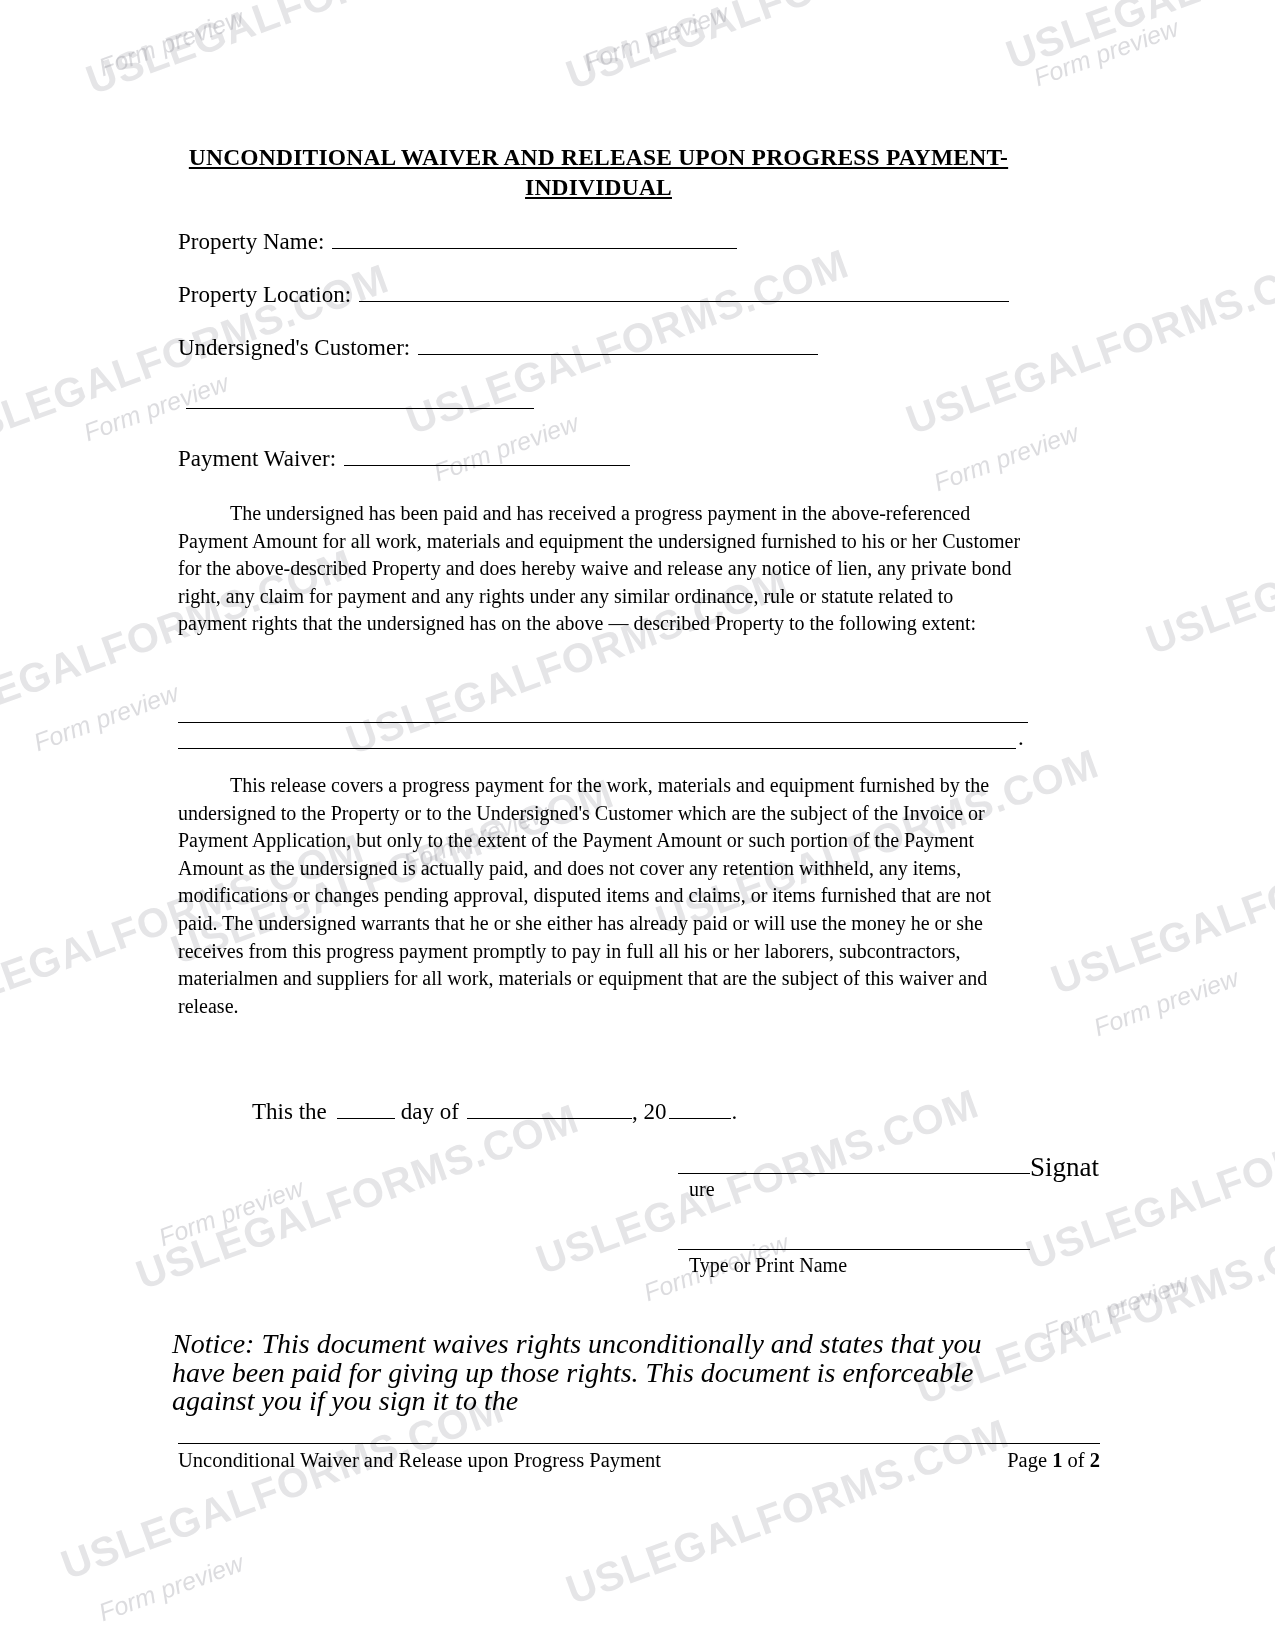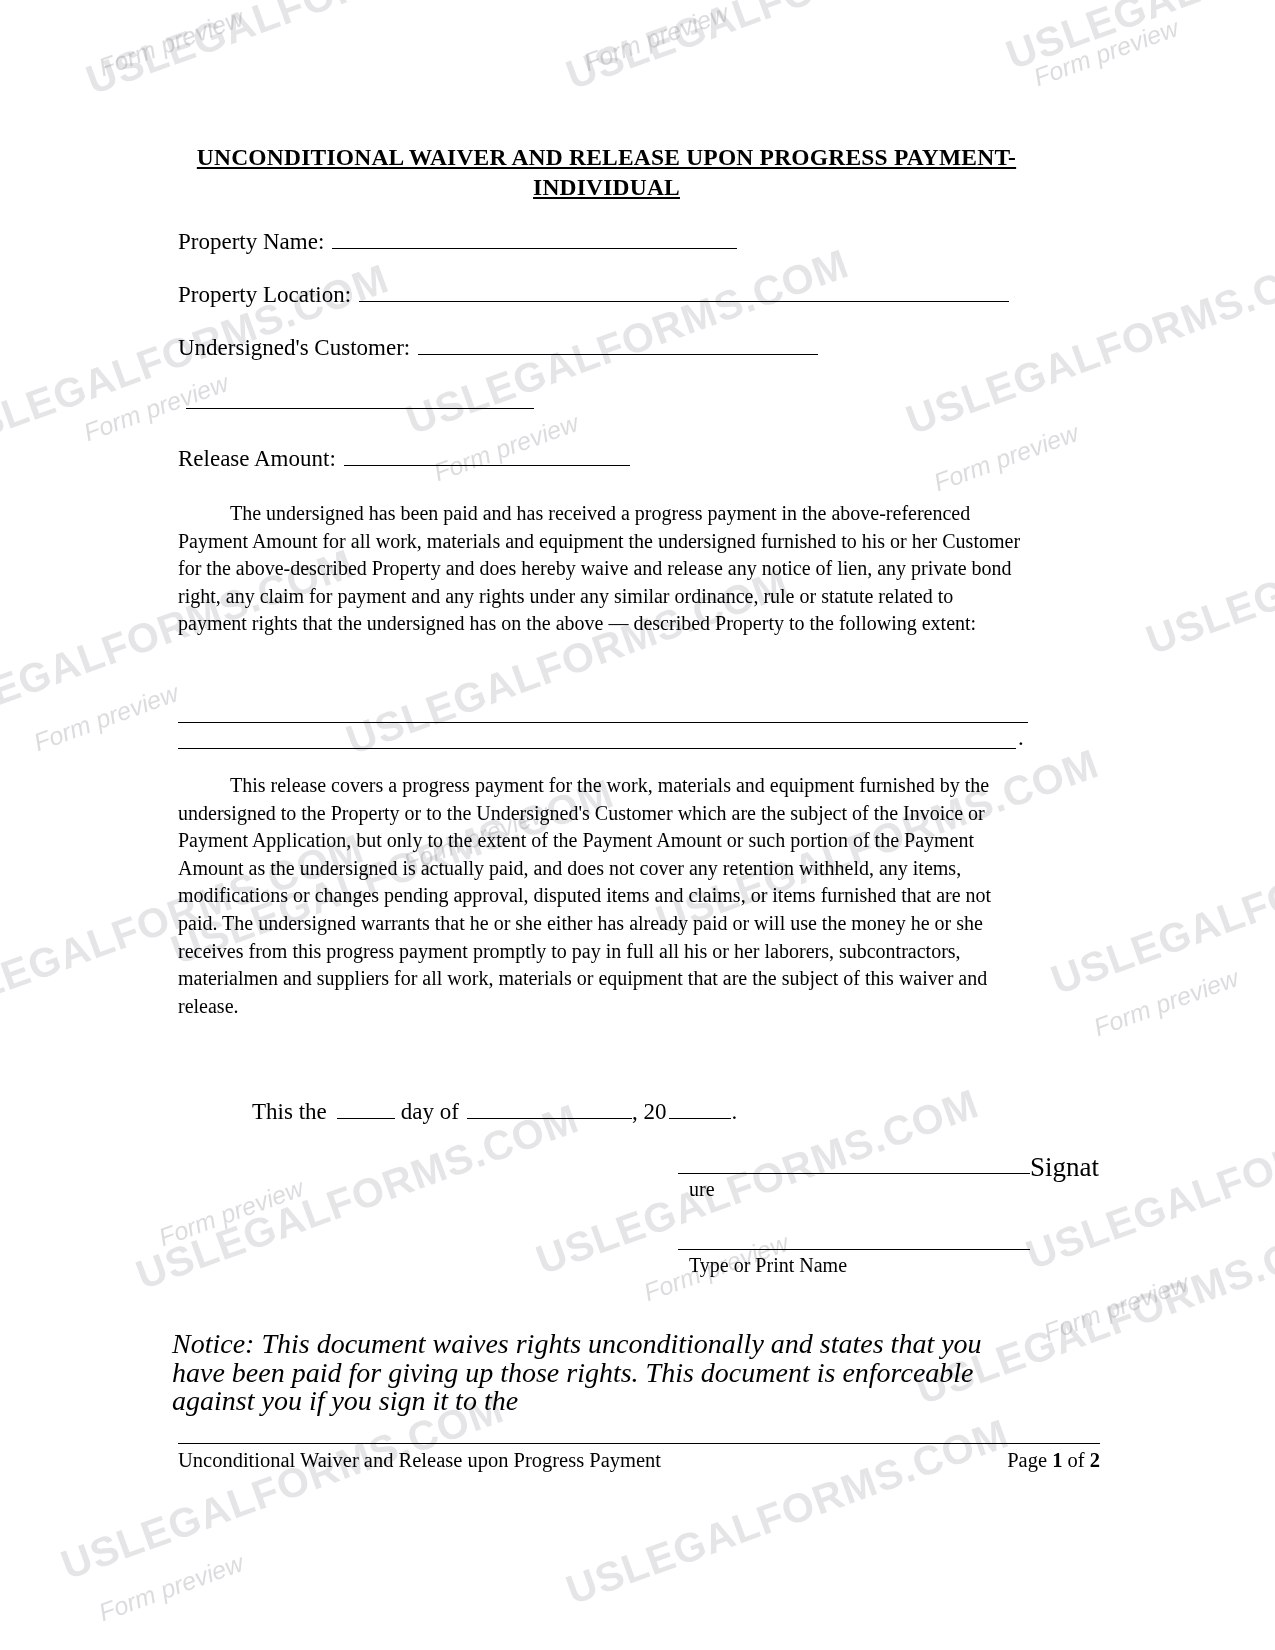--- a/index.html
+++ b/index.html
@@ -59,21 +59,21 @@
   
   .content {
     position: absolute;
     left: 0; top: 0;
     width: 1275px;
     z-index: 10;
   }
 
   .doc-title {
     position: absolute;
-    left: 174px;
+    left: 166px;
     top: 142px;
     width: 865px;
     text-align: center;
     font-size: 23.5px;
     font-weight: bold;
     line-height: 30px;
     letter-spacing: 0.2px;
   }
   .doc-title span.tl {
     text-decoration: underline;
@@ -244,21 +244,21 @@
 
     <div class="field-row" style="top:334px;">
       <span class="field-label">Undersigned's Customer:</span><span class="rule" style="width:400px;"></span>
     </div>
 
     <div class="field-row" style="top:388px;">
       <span class="rule" style="width:348px;"></span>
     </div>
 
     <div class="field-row" style="top:445px;">
-      <span class="field-label">Release Amount:</span><span class="rule" style="width:286px;"></span>
+      <span class="field-label">Payment Waiver:</span><span class="rule" style="width:286px;"></span>
     </div>
 
     <div class="para" style="top:500px;">
       <span class="indent"></span><span>The undersigned has been paid and has received a progress payment in the above-referenced Payment Amount for all work, materials and equipment the undersigned furnished to his or her Customer for the above-described Property and does hereby waive and release any notice of lien, any private bond right, any claim for payment and any rights under any similar ordinance, rule or statute related to payment rights that the undersigned has on the above — described Property to the following extent:</span>
     </div>
 
     <div class="blank-line" style="top:722px; width:850px;"></div>
     <div class="blank-line" style="top:748px; width:838px;"></div>
     <div class="blank-period" style="left:1018px; top:733px;">.</div>
 

